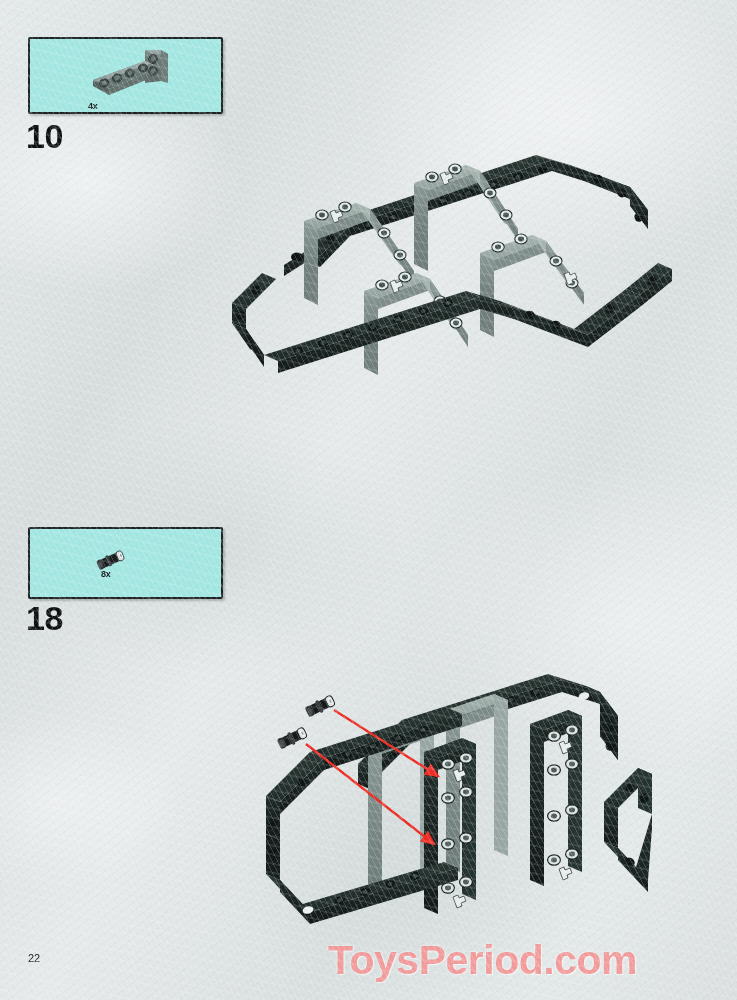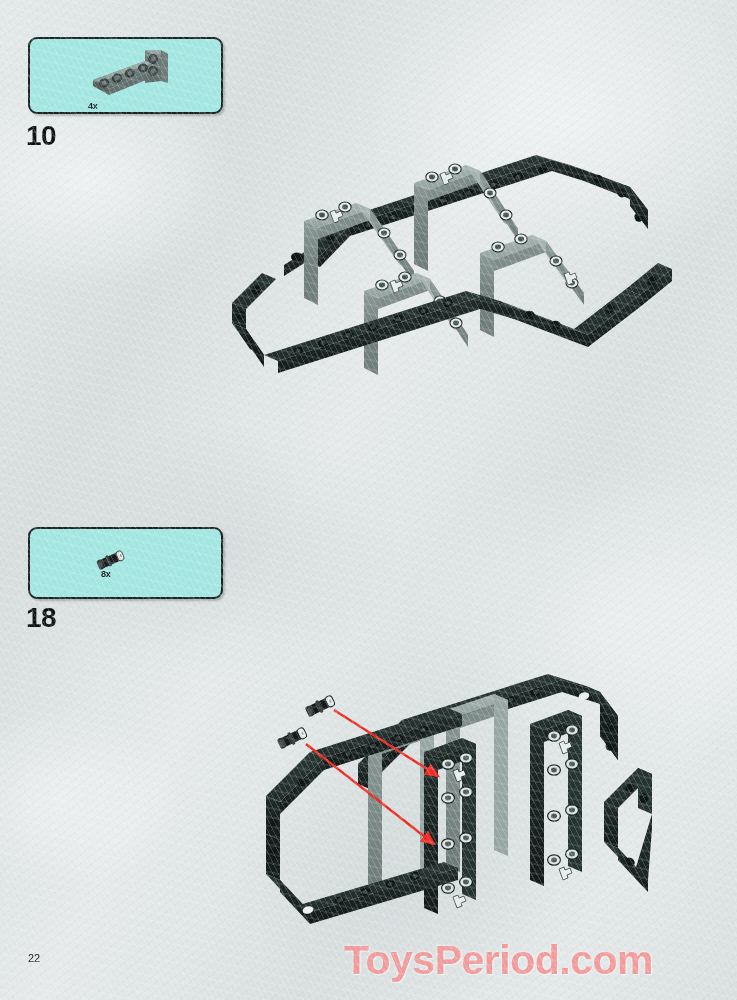--- a/index.html
+++ b/index.html
@@ -37,21 +37,21 @@
       repeating-linear-gradient(12deg, rgba(255,255,255,0.13) 0px, rgba(255,255,255,0.13) 2px, rgba(0,0,0,0) 2px, rgba(0,0,0,0) 9px);
     opacity: 0.75;
   }
 
   
   .callout {
     position: absolute;
     box-sizing: border-box;
     background: #a3e7e2;
     border: 2px solid #1d2322;
-    border-radius: 9px;
+    border-radius: 2px;
     box-shadow: 2px 2px 2px rgba(60,70,70,0.30);
   }
   .callout-inner {
     position: relative;
     width: 100%;
     height: 100%;
   }
   .qty {
     position: absolute;
     font-family: "Liberation Sans", sans-serif;
@@ -59,41 +59,41 @@
     color: #15191a;
     letter-spacing: -0.2px;
     white-space: nowrap;
   }
 
   
   .step-num {
     position: absolute;
     font-family: "Liberation Sans", sans-serif;
     font-weight: bold;
-    font-size: 28px;
+    font-size: 34px;
     line-height: 34px;
     color: #0d1011;
     letter-spacing: -0.5px;
   }
 
   
   .page-num {
     position: absolute;
     left: 28px;
     top: 952px;
     font-family: "Liberation Sans", sans-serif;
     font-size: 11px;
     font-weight: normal;
     color: #1b1f20;
   }
 
   
   .watermark {
     position: absolute;
-    left: 344px;
+    left: 328px;
     top: 938px;
     font-family: "Liberation Sans", sans-serif;
     font-weight: bold;
     font-size: 41px;
     line-height: 44px;
     color: rgba(240,116,116,0.72);
     text-shadow: 0 0 3px rgba(255,255,255,0.85), 1px 1px 0 rgba(255,255,255,0.5);
     letter-spacing: -0.5px;
     white-space: nowrap;
   }

